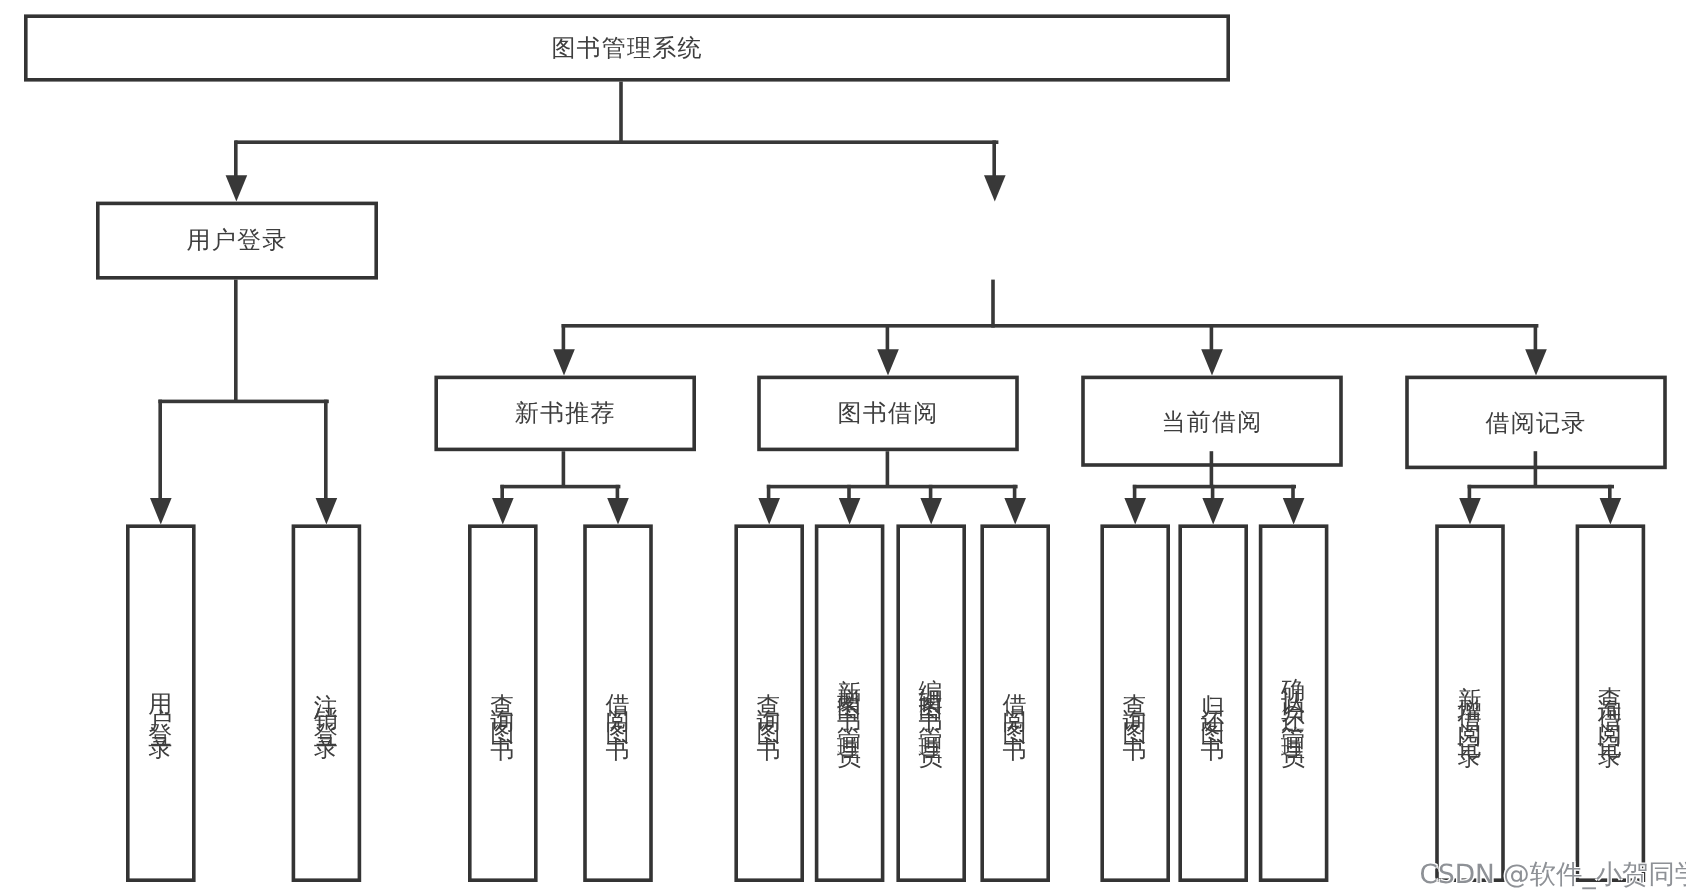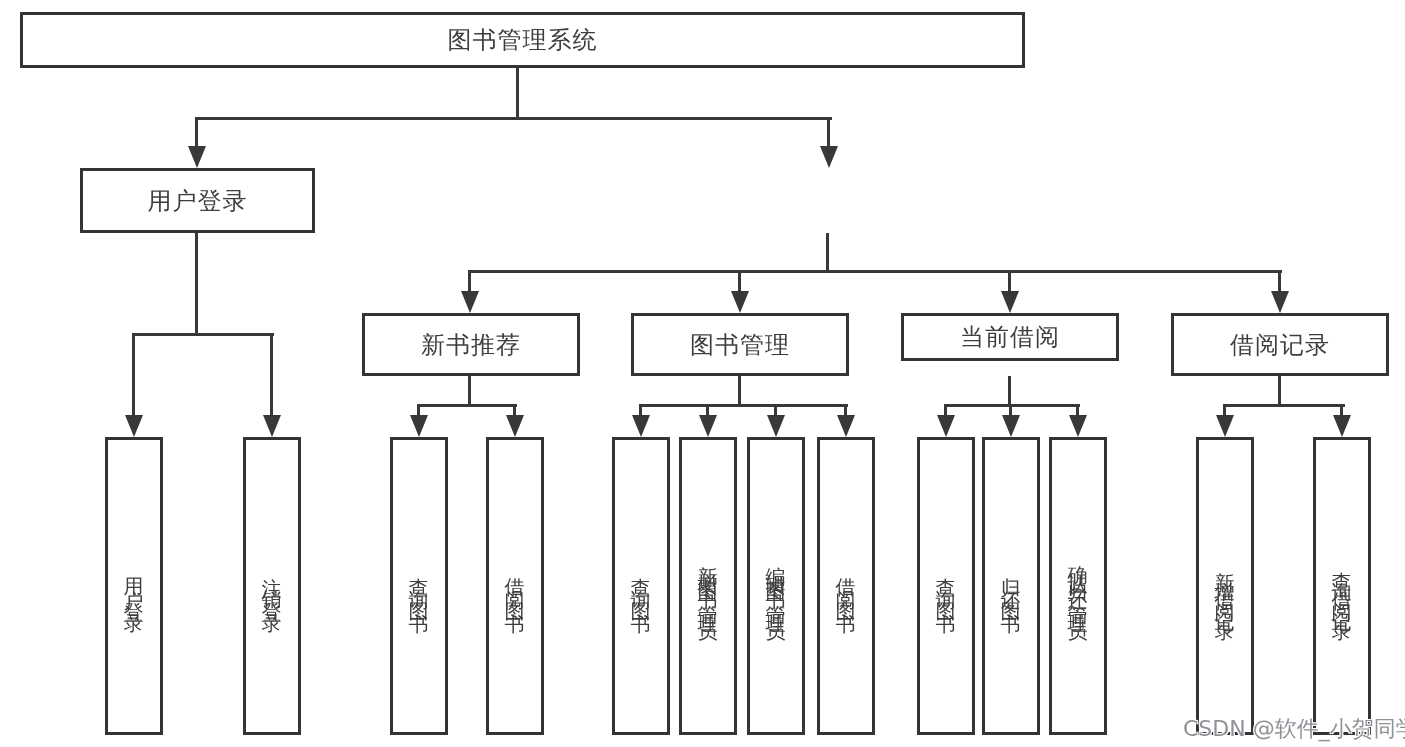--- a/index.html
+++ b/index.html
@@ -3,21 +3,21 @@
 <meta charset="utf-8">
 <style>
   html,body{margin:0;padding:0;background:#ffffff;}
   .diagram{
     position:relative;width:1405px;height:747px;background:#ffffff;overflow:hidden;
     font-family:"DejaVu Sans","Liberation Sans",sans-serif;color:#3e3e3e;
   }
   .hbox{
     position:absolute;box-sizing:border-box;border:3px solid #343434;background:#ffffff;
     display:flex;align-items:center;justify-content:center;
-    font-size:24px;letter-spacing:1px;white-space:nowrap;
+    font-size:20px;letter-spacing:1px;white-space:nowrap;
   }
   .vbox{
     position:absolute;box-sizing:border-box;border:3px solid #343434;background:#ffffff;
     top:437px;width:58px;height:298px;
     display:flex;align-items:center;justify-content:center;
   }
   .vbox span{
     writing-mode:vertical-rl;text-orientation:mixed;
     font-size:20px;letter-spacing:12px;line-height:1;
   }
@@ -71,26 +71,26 @@
   <div class="arr" style="left:731px;top:291px;"></div>
   <div class="v" style="left:1008px;top:270px;height:22px;"></div>
   <div class="arr" style="left:1001px;top:291px;"></div>
   <div class="v" style="left:1278px;top:270px;height:22px;"></div>
   <div class="arr" style="left:1271px;top:291px;"></div>
 
   <div class="hbox" style="left:362px;top:313px;width:218px;height:63px;text-align:center;">
     <span>新书推荐</span>
   </div>
   <div class="hbox" style="left:631px;top:313px;width:218px;height:63px;">
-    <span>图书管理</span>
+    <span>图书借阅</span>
   </div>
-  <div class="hbox" style="left:901px;top:313px;width:218px;height:48px;">
+  <div class="hbox" style="left:901px;top:313px;width:218px;height:76px;">
     <span>当前借阅</span>
   </div>
-  <div class="hbox" style="left:1171px;top:313px;width:218px;height:63px;text-align:center;">
+  <div class="hbox" style="left:1171px;top:313px;width:218px;height:78px;text-align:center;">
     <span>借阅记录</span>
   </div>
 
   <div class="v" style="left:468px;top:376px;height:30px;"></div>
   <div class="h" style="left:417px;top:404px;width:100px;"></div>
   <div class="v" style="left:417px;top:404px;height:12px;"></div>
   <div class="arr" style="left:410px;top:415px;"></div>
   <div class="v" style="left:513px;top:404px;height:12px;"></div>
   <div class="arr" style="left:506px;top:415px;"></div>
 

